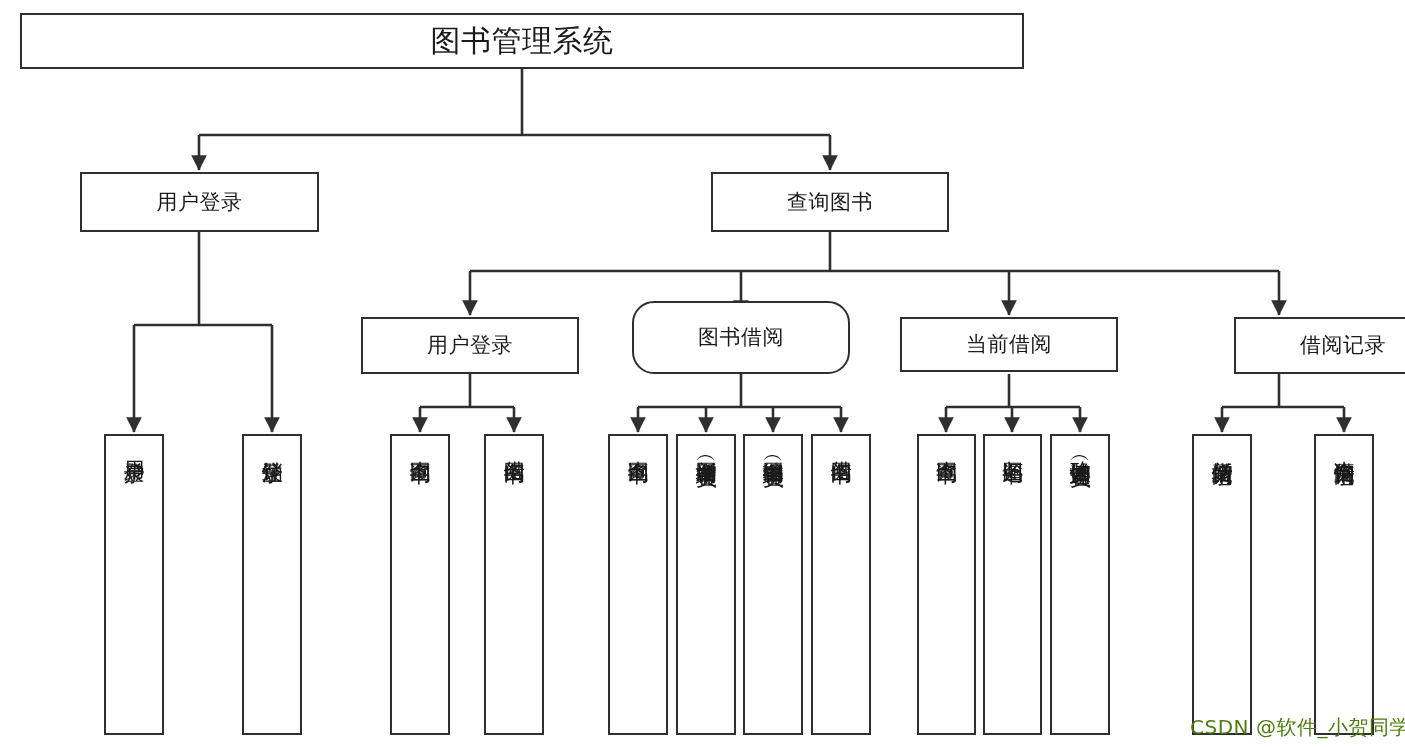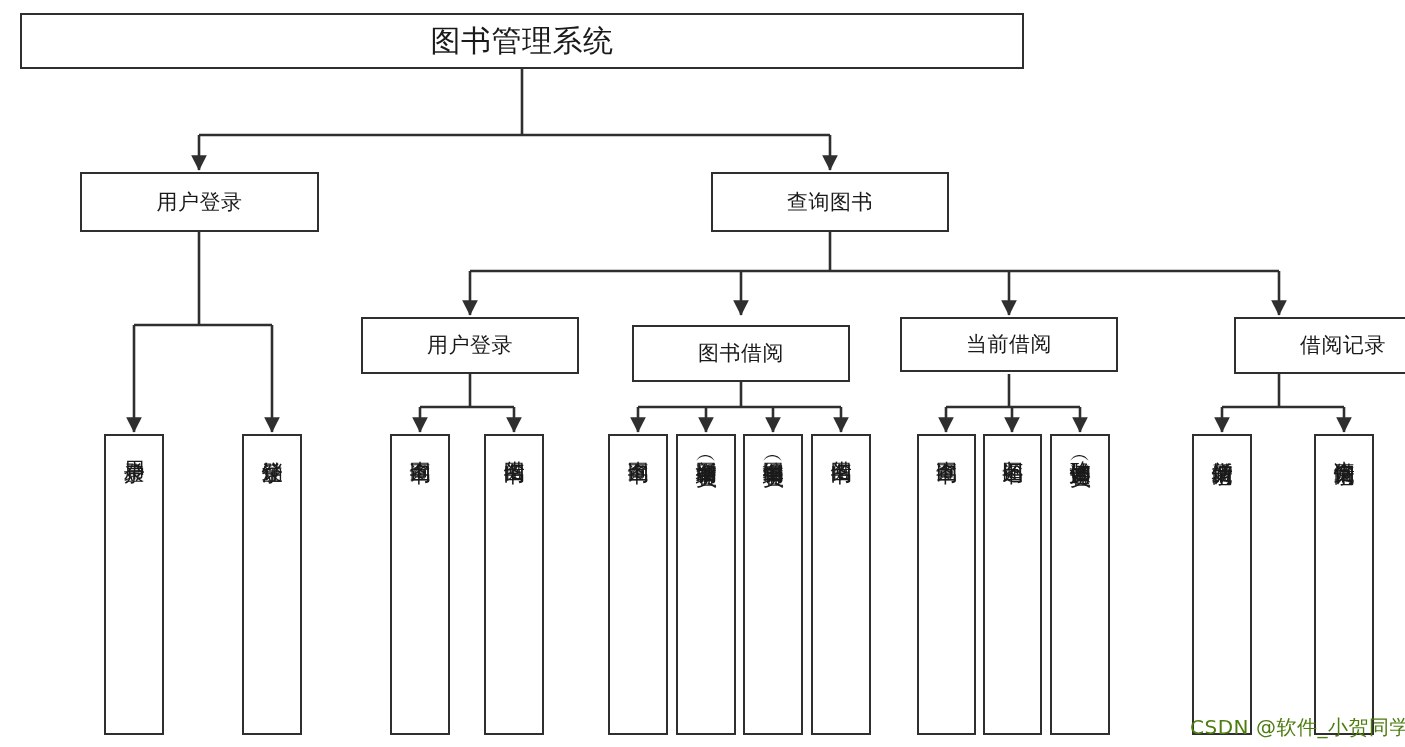--- a/index.html
+++ b/index.html
@@ -125,21 +125,21 @@
       </div>
       <div class="node" style="left: 80px; top: 172px; width: 239px; height: 60px;">
         <span class="node-label">用户登录</span>
       </div>
       <div class="node" style="left: 711px; top: 172px; width: 238px; height: 60px;">
         <span class="node-label">查询图书</span>
       </div>
       <div class="node" style="left: 361px; top: 317px; width: 218px; height: 57px;">
         <span class="node-label">用户登录</span>
       </div>
-      <div class="node" style="left: 632px; top: 325px; width: 218px; height: 57px;">
+      <div class="node" style="left: 632px; top: 301px; width: 218px; height: 73px; border-radius: 22px;">
         <span class="node-label">图书借阅</span>
       </div>
       <div class="node" style="left: 900px; top: 317px; width: 218px; height: 55px;">
         <span class="node-label">当前借阅</span>
       </div>
       <div class="node" style="left: 1234px; top: 317px; width: 218px; height: 57px;">
         <span class="node-label">借阅记录</span>
       </div>
       <div class="node vertical" style="left: 104px; top: 434px; width: 60px; height: 301px;">
         <span class="node-label">用户登录</span>

